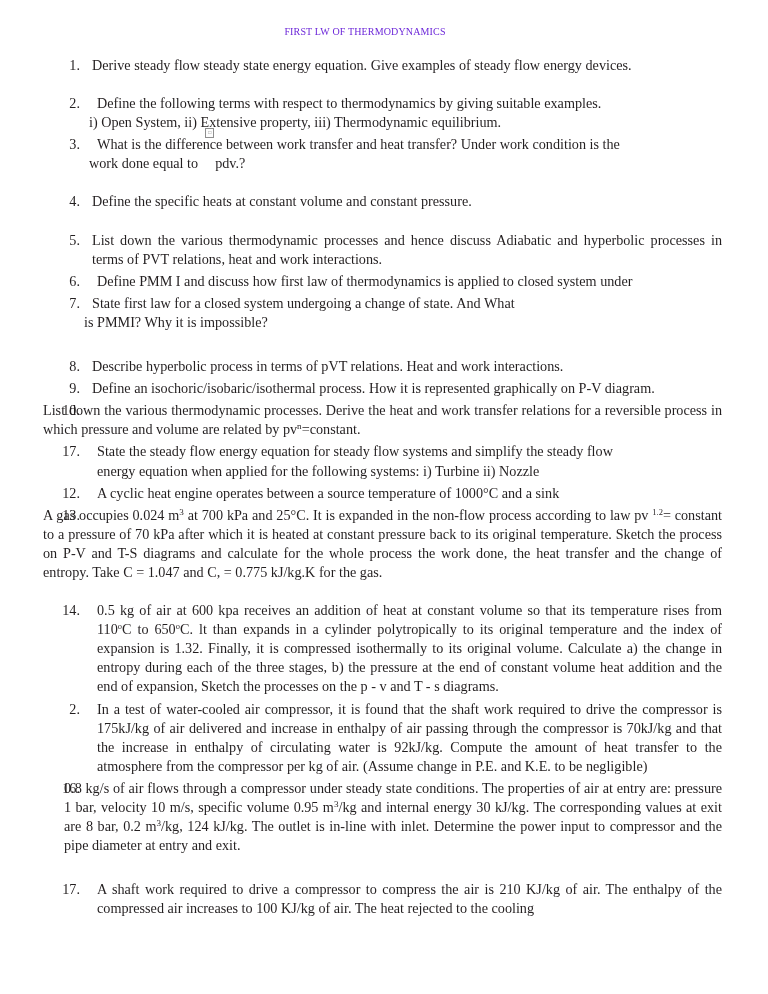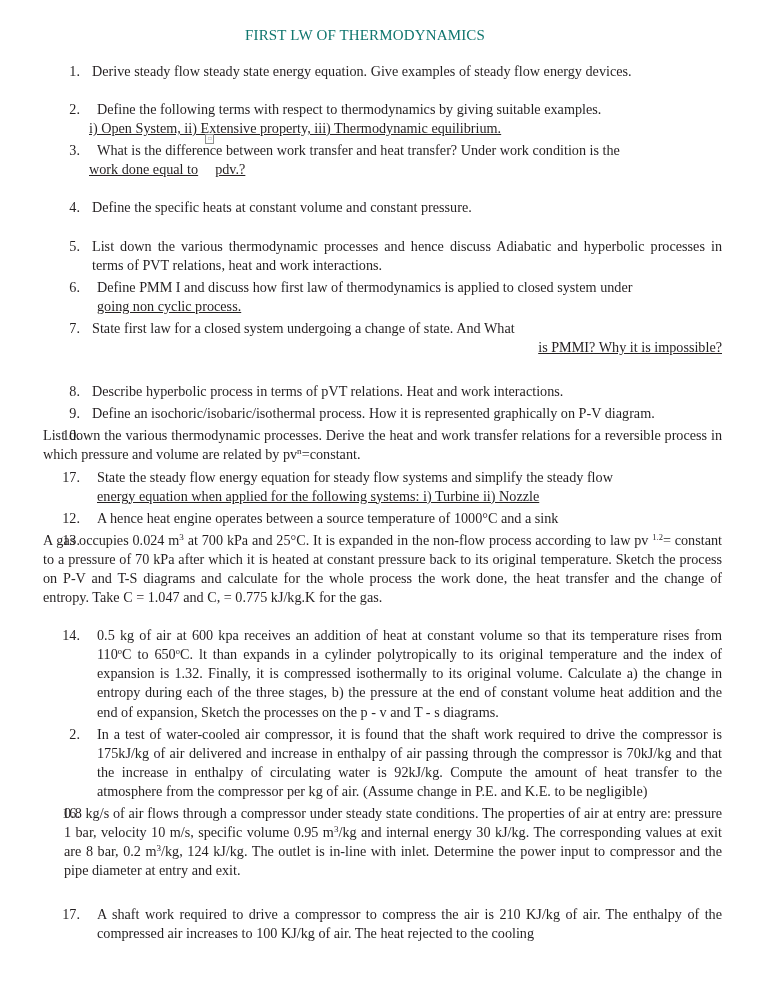--- a/index.html
+++ b/index.html
@@ -19,28 +19,28 @@
   .page {
     position: relative;
     width: 768px;
     height: 994px;
     box-sizing: border-box;
     padding: 0;
     background: #ffffff;
   }
   .doc-title {
     text-align: center;
-    font-size: 15px;
+    font-size: 10px;
     line-height: 1.2;
     letter-spacing: 0.15px;
     margin: 0;
     padding-top: 26px;
     padding-right: 38px;
     font-weight: normal;
-    color: #0f766e;
+    color: #6d28d9;
   }
   .qitem {
     position: relative;
     font-size: 14.2px;
     line-height: 1.345;
     color: #231f20;
     padding-left: 92px;
     padding-right: 46px;
     margin: 0;
     text-align: justify;
@@ -75,21 +75,20 @@
     line-height: 0;
     vertical-align: 0.52em;
   }
   .sup-small {
     font-size: 0.60em;
     line-height: 0;
     vertical-align: 0.55em;
   }
   .subline {
     display: block;
-    text-decoration: underline;
   }
   .wide-gap {
     display: inline-block;
     width: 17px;
   }
   .anchor-box {
     display: inline-block;
     position: relative;
     width: 0;
     height: 0;
@@ -144,27 +143,26 @@
     </div>
 
     <div class="qitem gap-l">
       <span class="num">5.</span>
       <span>List down the various thermodynamic processes and hence discuss Adiabatic and hyperbolic processes in terms of PVT relations, heat and work interactions.</span>
     </div>
 
     <div class="qitem ind-wide gap-xs nojust">
       <span class="num">6.</span>
       <span>Define PMM I and discuss how first law of thermodynamics is applied to closed system under</span>
-      <span class="subline">going non cyclic process.</span>
     </div>
 
     <div class="qitem gap-xs nojust">
       <span class="num">7.</span>
       <span>State first law for a closed system undergoing a change of state. And What</span>
-      <span class="subline" style="margin-left:-8px;text-align:right;">is PMMI? Why it is impossible?</span>
+      <span class="subline" style="margin-left:-8px;">is PMMI? Why it is impossible?</span>
     </div>
 
     <div class="qitem gap-xl nojust">
       <span class="num">8.</span>
       <span>Describe hyperbolic process in terms of pVT relations. Heat and work interactions.</span>
     </div>
 
     <div class="qitem gap-xs">
       <span class="num">9.</span>
       <span>Define an isochoric/isobaric/isothermal process. How it is represented graphically on P-V diagram.</span>
@@ -176,21 +174,21 @@
     </div>
 
     <div class="qitem ind-wide gap-xs">
       <span class="num">17.</span>
       <span>State the steady flow energy equation for steady flow systems and simplify the steady flow</span>
       <span class="subline nojust">energy equation when applied for the following systems: i) Turbine ii) Nozzle</span>
     </div>
 
     <div class="qitem ind-wide gap-xs">
       <span class="num">12.</span>
-      <span>A hence heat engine operates between a source temperature of 1000°C and a sink</span>
+      <span>A cyclic heat engine operates between a source temperature of 1000°C and a sink</span>
     </div>
 
     <div class="qitem ind-tight gap-xs">
       <span class="num">13.</span>
       <span>A gas occupies 0.024 m</span><sup>3</sup><span> at 700 kPa and 25°C. It is expanded in the non-flow process according to law pv </span><sup class="sup-small">1.2</sup><span>= constant to a pressure of 70 kPa after which it is heated at constant pressure back to its original temperature. Sketch the process on P-V and T-S diagrams and calculate for the whole process the work done, the heat transfer and the change of entropy. Take C = 1.047 and C, = 0.775 kJ/kg.K for the gas.</span>
     </div>
 
     <div class="qitem ind-wide gap-l">
       <span class="num">14.</span>
       <span>0.5 kg of air at 600 kpa receives an addition of heat at constant volume so that its temperature rises from 110</span><sup class="sup-small">o</sup><span>C to 650</span><sup class="sup-small">o</sup><span>C. lt than expands in a cylinder polytropically to its original temperature and the index of expansion is 1.32. Finally, it is compressed isothermally to its original volume. Calculate a) the change in entropy during each of the three stages, b) the pressure at the end of constant volume heat addition and the end of expansion, Sketch the processes on the p - v and T - s diagrams.</span>

